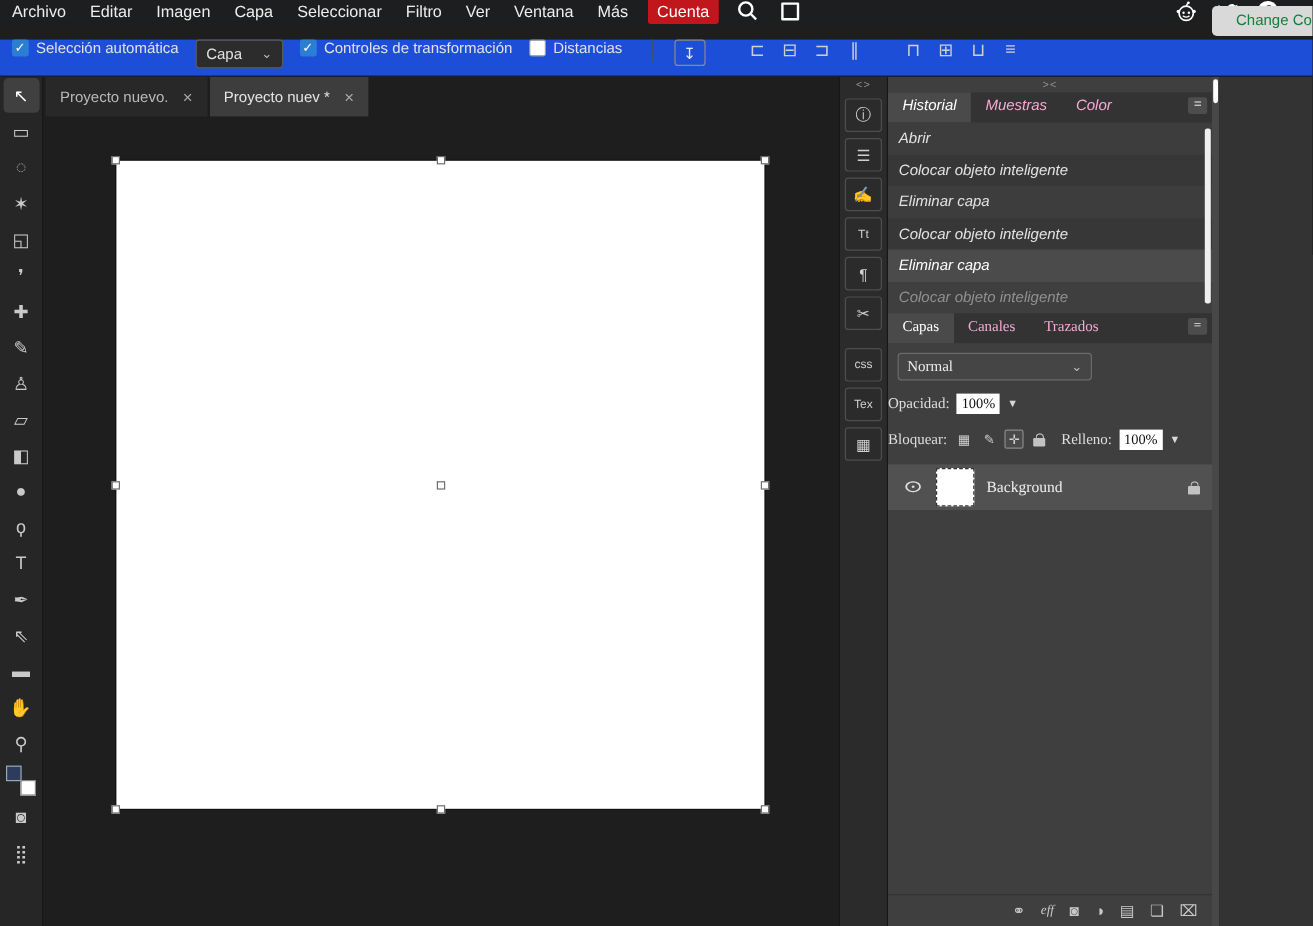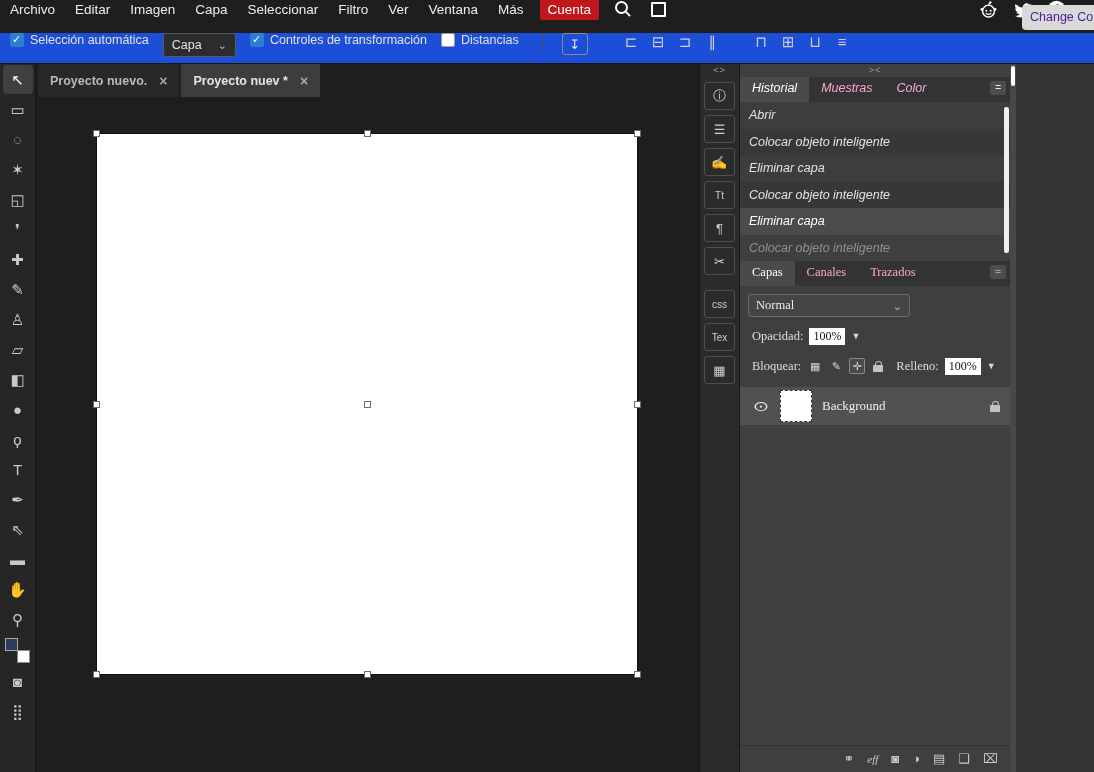--- a/index.html
+++ b/index.html
@@ -9,21 +9,21 @@
   
   .menubar{position:absolute;left:0;top:0;right:0;height:18px;background:#1d1e1f;display:flex;align-items:center;font-size:13.5px;color:#ededed;z-index:4;}
   .menu-item{padding:0 10px;line-height:33px;cursor:default;white-space:nowrap;}
   .account{background:#c0161c;color:#fff;padding:3px 8px;border-radius:2px;margin:0 6px;}
   .mag{position:relative;width:9px;height:9px;border:2px solid #fff;border-radius:50%;margin:0 13px 3px 10px;}
   .mag::after{content:"";position:absolute;width:6px;height:2px;background:#fff;right:-5px;bottom:-3px;transform:rotate(45deg);}
   .fs-box{width:11px;height:11px;border:2px solid #fff;border-radius:1px;margin:0 10px;}
   .social{margin-left:auto;display:flex;align-items:center;gap:15px;margin-right:28px;}
   .social svg{display:block;}
   .change-btn{position:absolute;top:5px;right:0;height:25px;line-height:25px;width:64px;overflow:hidden;white-space:nowrap;
-      background:#d9d9d9;color:#4c1d95;font-size:12.5px;padding-left:8px;border-radius:4px 0 0 4px;z-index:6;}
+      background:#d9d9d9;color:#15803d;font-size:12.5px;padding-left:20px;border-radius:4px 0 0 4px;z-index:6;}
 
   
   .optionsbar{position:absolute;left:0;top:33px;right:0;height:31px;background:#1d4ed8;border-bottom:1px solid #161616;
       display:flex;align-items:flex-start;font-size:12.5px;color:#e2e2e2;padding-left:10px;box-sizing:border-box;z-index:3;}
   .checkbox{position:relative;width:14px;height:14px;border-radius:2px;margin-right:6px;flex:none;}
   .checkbox.checked{background:#2a7fd4;}
   .checkbox.checked::after{content:"✓";position:absolute;left:2px;top:0px;font-size:11px;color:#fff;}
   .checkbox.un{background:#fff;border:1px solid #999;box-sizing:border-box;}
   .ob-label{margin-right:14px;white-space:nowrap;}
   .select{height:22px;background:#2c2c2c;border:1px solid #5a5a5a;border-radius:3px;display:flex;align-items:center;
@@ -39,21 +39,21 @@
   .toolbar{position:absolute;left:0;top:64px;bottom:0;width:36px;background:#262626;border-right:1px solid #171717;box-sizing:border-box;}
   .tool{width:30px;height:29px;margin:1px auto;display:flex;align-items:center;justify-content:center;
       font-size:15px;color:#c9c9c9;border-radius:4px;}
   .tool.sel{background:#404040;color:#fff;}
   .swatches{position:relative;width:25px;height:25px;margin:4px auto;}
   .bg-sw{position:absolute;right:0;bottom:0;width:13px;height:13px;border:1px solid #888;box-sizing:border-box;}
   .fg-sw{position:absolute;left:0;top:0;width:13px;height:13px;border:1px solid #9aa;box-sizing:border-box;z-index:1;}
 
   
   .canvas-area{position:absolute;left:36px;top:64px;width:663px;bottom:0;background:#1e1e1e;}
-  .tabbar{position:absolute;left:0;top:0;right:0;height:33px;display:flex;font-weight:bold;}
+  .tabbar{position:absolute;left:0;top:0;right:0;height:33px;display:flex;}
   .tab{display:flex;align-items:center;height:33px;padding:0 12px;margin-left:2px;background:#282828;color:#b9b9b9;font-size:12.5px;}
   .tab.active{background:#3d3d3d;color:#e5e5e5;}
   .tab-label{margin-right:12px;white-space:nowrap;}
   .tab-close{color:#a9a9a9;font-size:14px;}
   .document{position:absolute;left:61px;top:70px;width:540px;height:540px;background:#fff;box-shadow:0 0 0 1px rgba(0,0,0,.45);}
   .handle{position:absolute;width:7px;height:7px;background:#fff;border:1px solid #6d6d6d;box-sizing:border-box;}
 
   
   .panel-strip{position:absolute;left:699px;top:64px;bottom:0;width:41px;background:#2b2b2b;border-left:1px solid #171717;
       border-right:1px solid #171717;box-sizing:border-box;}
@@ -75,21 +75,21 @@
   .h-item{height:26.5px;line-height:26.5px;padding-left:9px;font-size:12.5px;background:#3d3d3d;color:#e3e3e3;
       white-space:nowrap;overflow:hidden;}
   .h-item.alt{background:#373737;}
   .h-item.current{background:#4b4b4b;color:#fff;}
   .h-item.future{background:#3f3f3f;color:#909090;}
   .h-scroll{position:absolute;right:1px;top:30px;width:5px;height:146px;background:#efefef;border-radius:2px;}
   .layers-panel{position:relative;flex:1;font-family:Liberation Serif, serif;}
   .blend-row{padding:8px 8px 4px;}
   .blend-select{width:162px;height:23px;background:#454545;border:1px solid #6a6a6a;border-radius:3px;display:flex;
       align-items:center;justify-content:space-between;padding:0 7px;font-size:12.5px;color:#ececec;box-sizing:border-box;}
-  .ctl-row{display:flex;align-items:center;padding:4px 12px;height:22px;font-size:12.5px;color:#dedede;}
+  .ctl-row{display:flex;align-items:center;padding:4px 0;height:22px;font-size:12.5px;color:#dedede;}
   .valbox{display:inline-block;background:#fff;color:#111;padding:0 4px;height:17px;line-height:17px;font-size:12px;margin-left:6px;}
   .tri{font-size:9px;color:#d8d8d8;margin-left:6px;}
   .lockset{display:flex;align-items:center;gap:5px;margin:0 10px 0 6px;}
   .lkicon{width:16px;height:16px;display:flex;align-items:center;justify-content:center;font-size:11px;color:#cfcfcf;}
   .lkicon.boxed{border:1px solid #8a8a8a;background:#4a4a4a;border-radius:2px;box-sizing:border-box;}
   .lockicon{position:relative;display:inline-block;width:10px;height:7px;background:currentColor;border-radius:1px;
       color:#c2c2c2;margin-top:4px;}
   .lockicon::before{content:"";position:absolute;left:1.5px;top:-4px;width:7px;height:5px;border:1.5px solid currentColor;
       border-bottom:none;border-radius:3.5px 3.5px 0 0;box-sizing:border-box;}
   .layer-row{height:38px;background:#515151;display:flex;align-items:center;padding:0 10px;margin-top:6px;}

